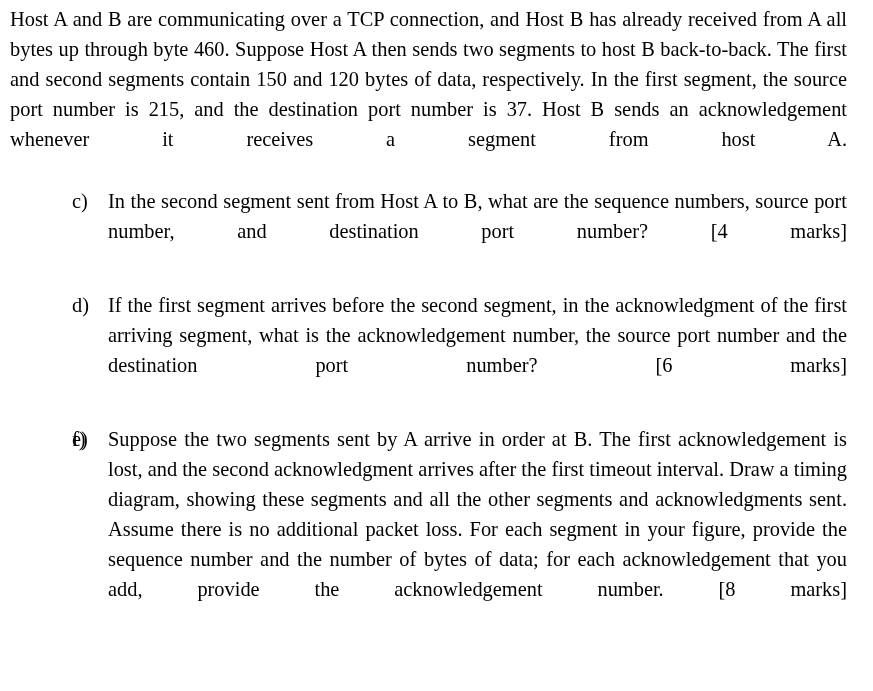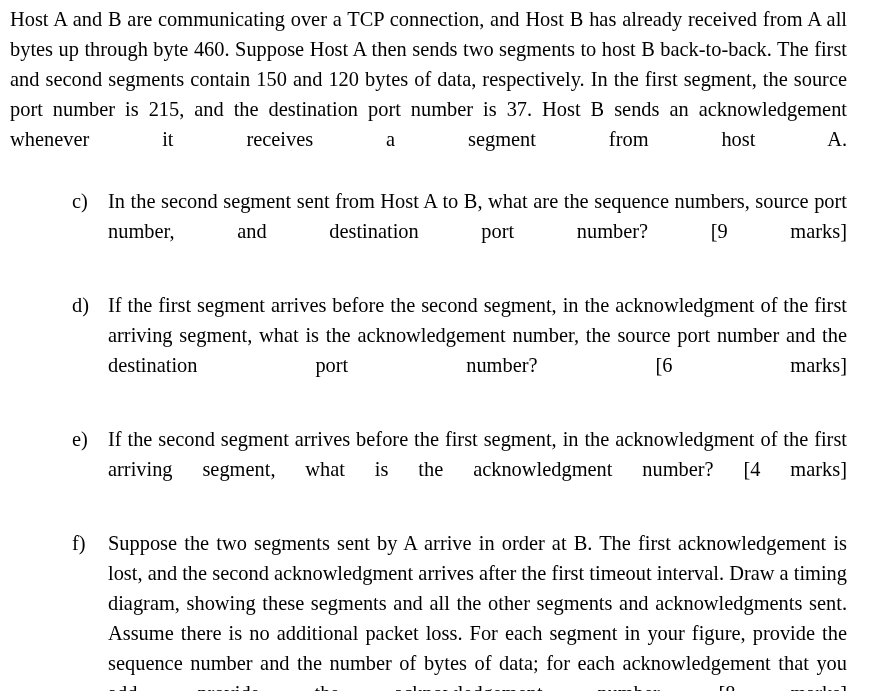--- a/index.html
+++ b/index.html
@@ -73,31 +73,30 @@
 <body>
 
 <div class="page">
 
   <p class="intro">Host A and B are communicating over a TCP connection, and Host B has already received from A all bytes up through byte 460. Suppose Host A then sends two segments to host B back-to-back. The first and second segments contain 150 and 120 bytes of data, respectively. In the first segment, the source port number is 215, and the destination port number is 37. Host B sends an acknowledgement whenever it receives a segment from host A.</p>
 
   <div class="qlist">
 
     <div class="qitem">
       <span class="qmarker">c)</span>
-      <span class="qtext">In the second segment sent from Host A to B, what are the sequence numbers, source port number, and destination port number? [9 marks]</span>
+      <span class="qtext">In the second segment sent from Host A to B, what are the sequence numbers, source port number, and destination port number? [4 marks]</span>
     </div>
 
     <div class="qitem">
       <span class="qmarker">d)</span>
       <span class="qtext">If the first segment arrives before the second segment, in the acknowledgment of the first arriving segment, what is the acknowledgement number, the source port number and the destination port number? [6 marks]</span>
     </div>
 
     <div class="qitem">
       <span class="qmarker">e)</span>
-      <span class="qtext"> If the second segment arrives before the first segment, in the acknowledgment of the first arriving segment, what is the acknowledgment number? [4 marks]</span>
     </div>
 
     <div class="qitem">
       <span class="qmarker">f)</span>
       <span class="qtext">Suppose the two segments sent by A arrive in order at B. The first acknowledgement is lost, and the second acknowledgment arrives after the first timeout interval. Draw a timing diagram, showing these segments and all the other segments and acknowledgments sent. Assume there is no additional packet loss. For each segment in your figure, provide the sequence number and the number of bytes of data; for each acknowledgement that you add, provide the acknowledgement number. [8 marks]</span>
     </div>
 
   </div>
 </div>
 

